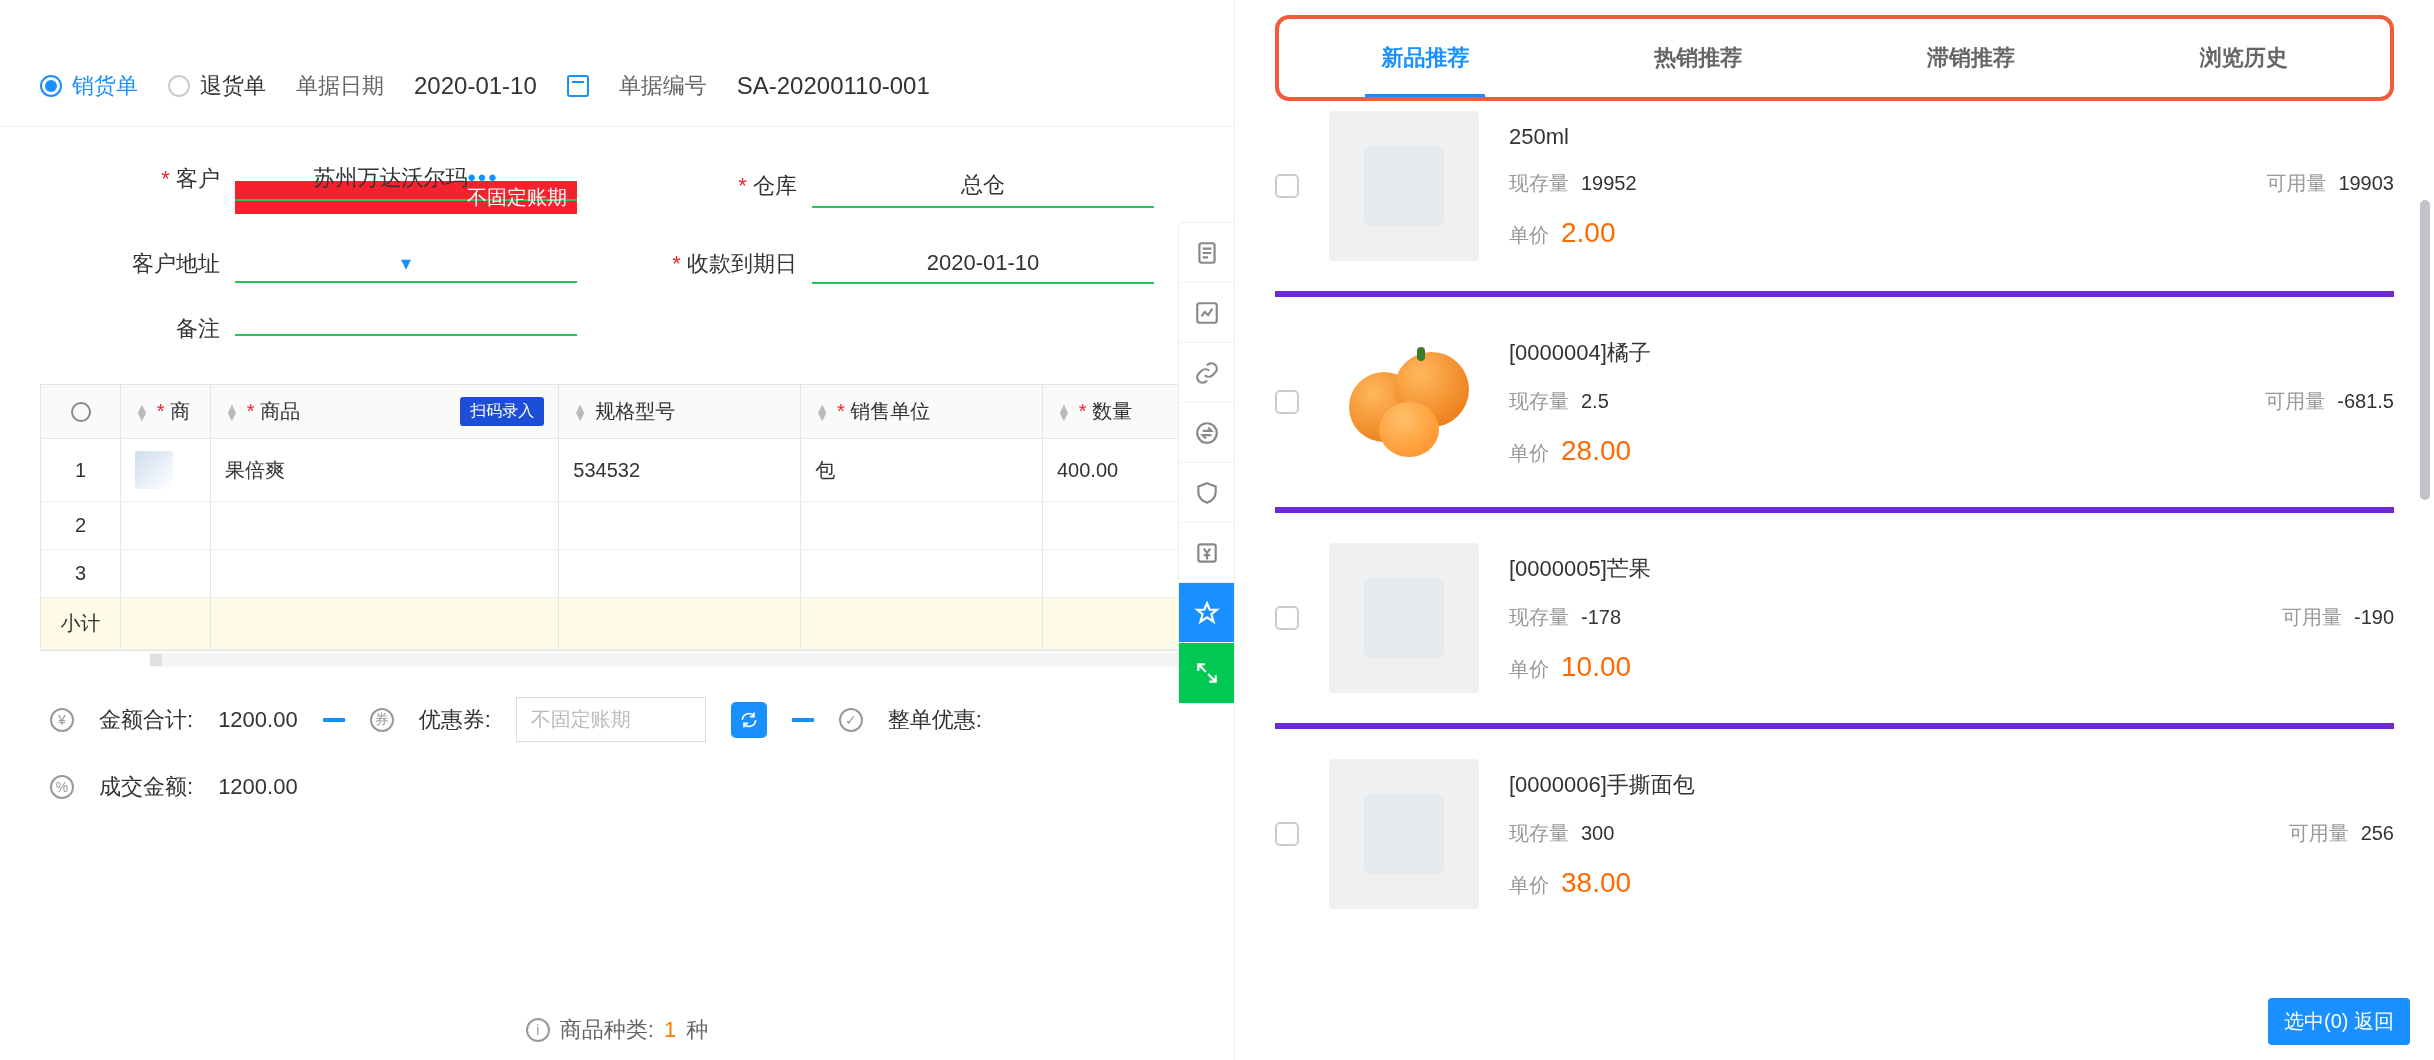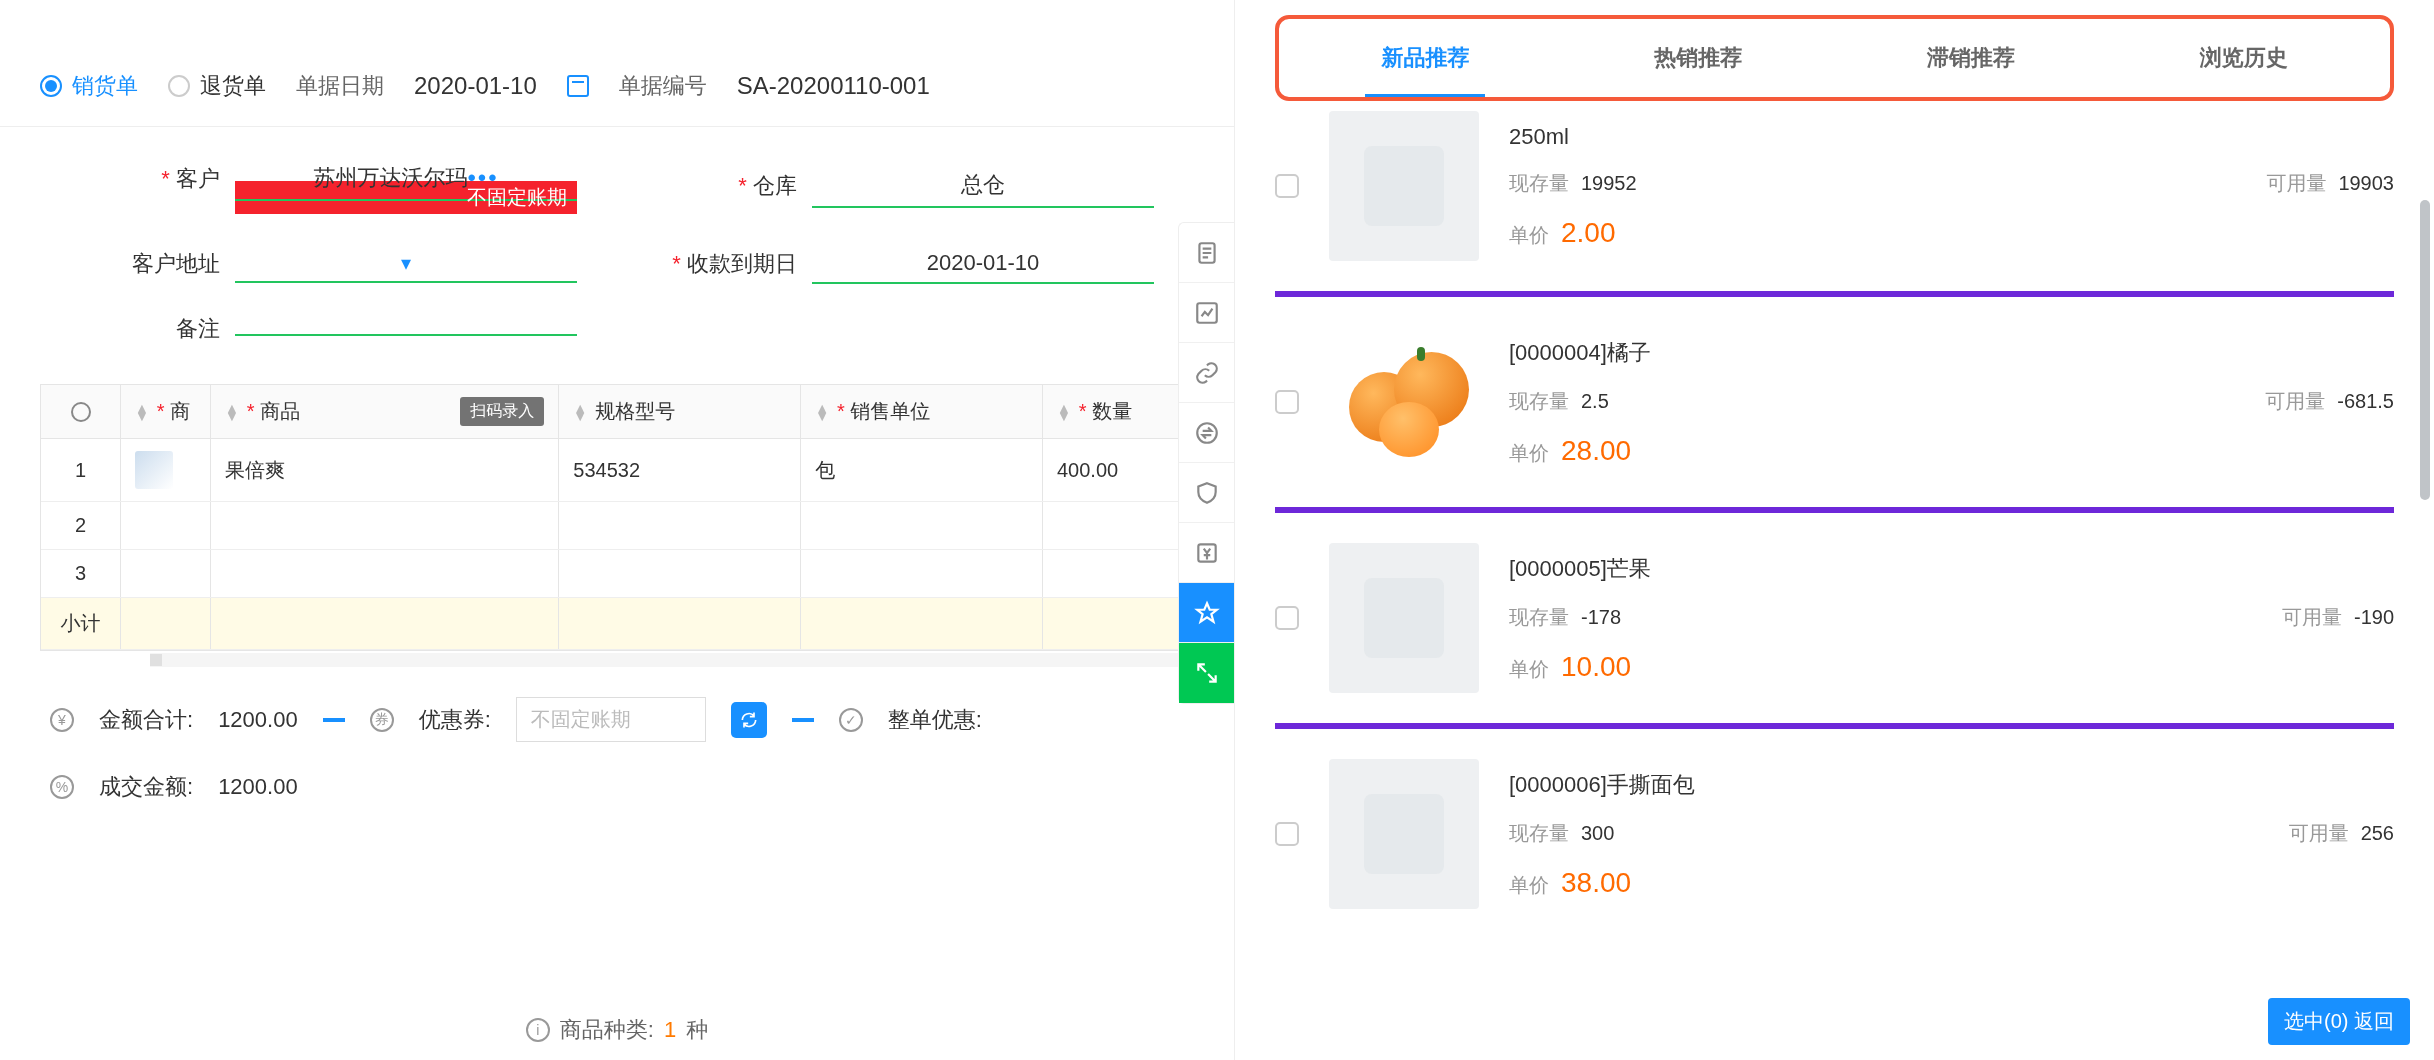--- a/index.html
+++ b/index.html
@@ -33,21 +33,21 @@
 .chev { color:#1890ff; font-size:20px;}
 
 
 .grid-wrap { margin: 20px 40px 0 40px; border:1px solid #e5e5e5; }
 .grid-head, .grid-row { display:flex; }
 .grid-head { background:#fafafa; border-bottom:1px solid #e5e5e5;}
 .cell { border-right:1px solid #e5e5e5; padding:12px 14px; font-size:20px; display:flex; align-items:center; gap:8px;}
 .c0{width:80px; justify-content:center;} .c1{width:90px;} .c2{flex:1.5;} .c3{flex:1;} .c4{flex:1;} .c5{width:150px;}
 .gear { width:20px; height:20px; border:2px solid #888; border-radius:50%; position:relative;}
 .sort { color:#bbb; font-size:14px; line-height:8px;}
-.scan-btn { background:#737373; color:#fff; font-size:16px; padding:4px 10px; border-radius:3px; margin-left:auto;}
+.scan-btn { background:#1d4ed8; color:#fff; font-size:16px; padding:4px 10px; border-radius:3px; margin-left:auto;}
 .grid-row { border-bottom:1px solid #eee;}
 .grid-row .cell { }
 .subtotal-row { background:#fffbe6; }
 .thumb { width:38px; height:38px; background:linear-gradient(135deg,#cde,#fff); border-radius:3px;}
 
 
 .totals { padding: 30px 50px; font-size:22px; display:flex; flex-direction:column; gap:30px;}
 .totals-line { display:flex; align-items:center; gap:25px;}
 .ticon { width:24px; height:24px; border:2px solid #999; border-radius:50%; display:flex; align-items:center; justify-content:center; font-size:14px; color:#999;}
 .minus { width:22px; height:4px; background:#1890ff;}

